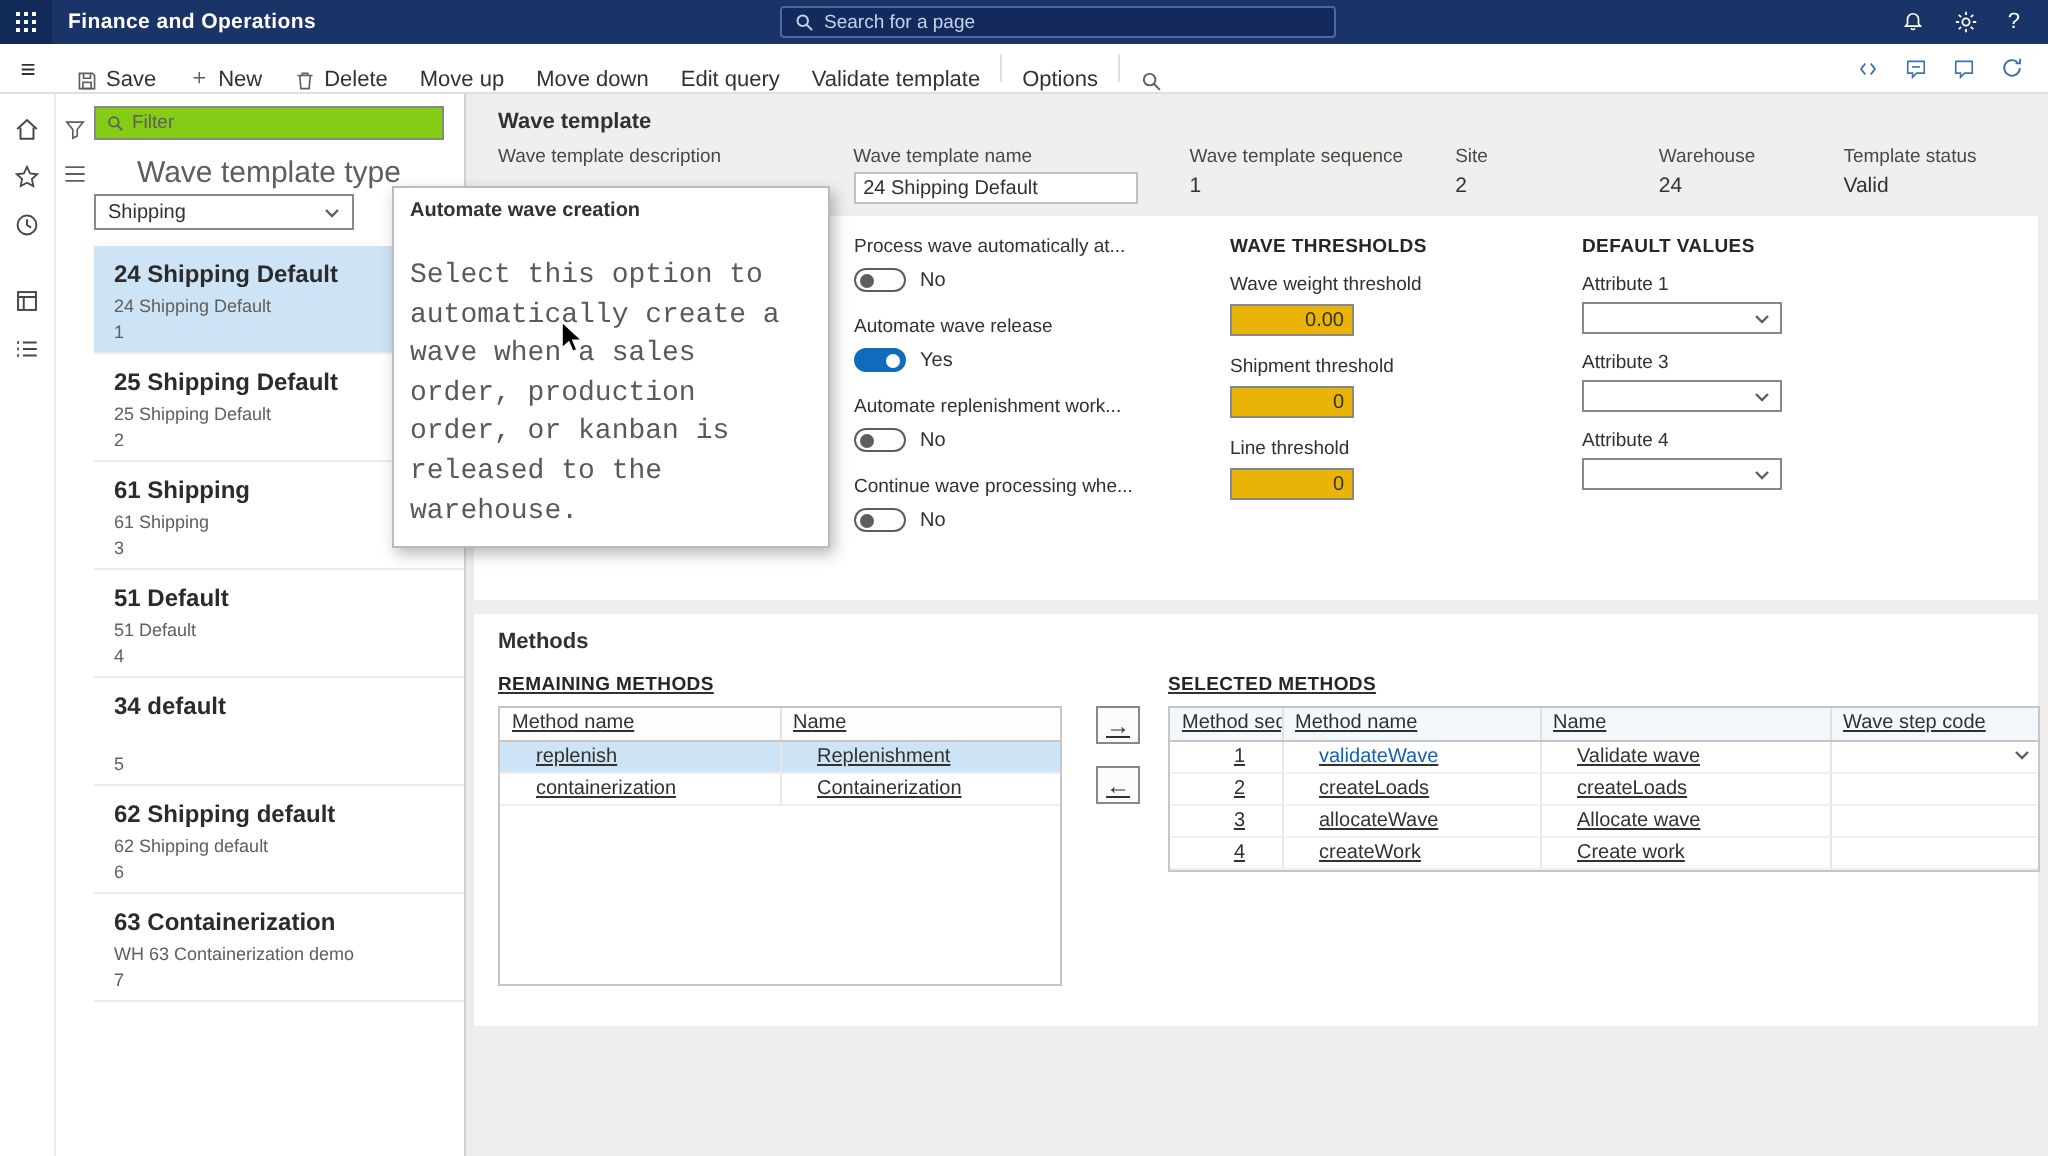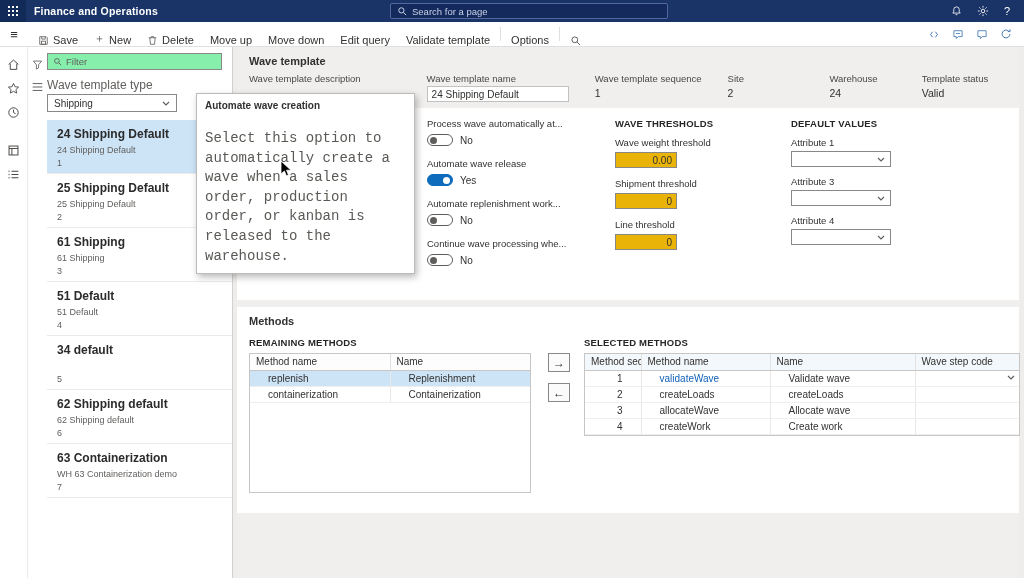--- a/index.html
+++ b/index.html
@@ -30,24 +30,24 @@
   .app-body{display:flex;height:531px;background:#efedeb;}
 
   .rail{width:28px;background:#fff;border-right:1px solid #eceae8;display:flex;flex-direction:column;align-items:center;padding-top:8px;gap:6px;flex:0 0 auto;}
   .rail-btn{width:22px;height:18px;display:flex;align-items:center;justify-content:center;color:#484644;cursor:pointer;}
   .rail-gap{height:8px;}
 
   .left-panel{width:205px;background:#fff;border-right:1px solid #d3d1cf;display:flex;flex:0 0 auto;}
   .panel-gutter{width:19px;padding-top:10px;display:flex;flex-direction:column;align-items:center;gap:9px;flex:0 0 auto;}
   .gutter-btn{width:16px;height:14px;display:flex;align-items:center;justify-content:center;color:#605e5c;cursor:pointer;}
   .panel-content{flex:1;padding:6px 10px 0 0;display:flex;flex-direction:column;min-width:0;}
-  .filter-box{height:17px;border:1px solid #8a8886;background:#86efac;display:flex;align-items:center;gap:4px;padding:0 5px;color:#605e5c;}
+  .filter-box{height:17px;border:1px solid #8a8886;background:#84cc16;display:flex;align-items:center;gap:4px;padding:0 5px;color:#605e5c;}
   .filter-box input{flex:1;border:none;outline:none;background:transparent;font-size:9.5px;color:#323130;font-family:"Liberation Sans",sans-serif;min-width:0;}
   .filter-box input::placeholder{color:#605e5c;}
-  .type-label{margin-top:8px;font-size:12px;color:#605e5c;}
+  .type-label{margin-top:8px;font-size:15px;color:#605e5c;text-align:center;}
   .type-select{margin-top:2px;width:130px;height:18px;border:1px solid #8a8886;background:#fff;display:flex;align-items:center;justify-content:space-between;padding:0 6px;font-size:10px;cursor:pointer;}
   .wave-list{margin:8px -10px 0 0;list-style:none;overflow:hidden;}
   .wave-item{padding:7px 10px 5px 10px;border-bottom:1px solid #edebe9;cursor:pointer;}
   .wave-item.selected{background:#cde4f7;}
   .wi-title{font-size:12px;font-weight:bold;color:#2b2b2b;white-space:nowrap;overflow:hidden;}
   .wi-sub{font-size:9px;color:#605e5c;margin-top:4px;min-height:11px;white-space:nowrap;overflow:hidden;}
   .wi-seq{font-size:9px;color:#605e5c;margin-top:2px;}
 
   
   .main{flex:1;margin:0 5px 0 4px;display:flex;flex-direction:column;background:#f0efed;min-width:0;}
@@ -71,21 +71,21 @@
   .sec-col{width:150px;flex:0 0 auto;}
   .sec-title{font-size:9.5px;font-weight:bold;color:#262626;letter-spacing:.2px;margin-bottom:8px;}
   .th-field{margin-bottom:10px;}
   .th-label{font-size:9.5px;color:#323130;}
   .th-input{margin-top:4px;width:62px;height:16px;border:1px solid #8a8886;background:#eab308;font-size:10px;text-align:right;padding:0 4px;outline:none;font-family:"Liberation Sans",sans-serif;color:#323130;display:block;}
   .dd-field{margin-bottom:9px;}
   .dd-box{margin-top:3px;width:100px;height:16px;border:1px solid #8a8886;background:#fff;display:flex;align-items:center;justify-content:flex-end;padding:0 5px;cursor:pointer;}
 
   .methods-panel{background:#fff;margin-top:7px;padding:8px 12px 12px;height:206px;}
   .mp-title{font-size:11px;font-weight:bold;color:#323130;}
-  .mp-body{display:flex;margin-top:10px;align-items:flex-start;}
+  .mp-body{display:flex;margin-top:10px;align-items:flex-start;text-decoration:underline;}
   .mlabel{font-size:9.5px;font-weight:bold;color:#262626;letter-spacing:.2px;margin-bottom:5px;}
   .mtable{border:1px solid #c8c6c4;background:#fff;}
   .remaining-wrap{width:282px;height:140px;overflow:hidden;}
   .selected-wrap{width:436px;overflow:hidden;}
   table{border-collapse:collapse;width:100%;font-size:10px;table-layout:fixed;}
   th{font-weight:normal;text-align:left;padding:2px 6px;height:16px;border-bottom:1px solid #c8c6c4;border-right:1px solid #e3e1df;color:#323130;white-space:nowrap;overflow:hidden;background:#fdfdfd;}
   .selected-wrap th{background:#f3f8fc;}
   td{padding:2px 18px;height:15px;border-right:1px solid #e9e7e5;border-bottom:1px solid #f1efed;color:#323130;white-space:nowrap;overflow:hidden;}
   th:last-child,td:last-child{border-right:none;}
   tr.hl td{background:#cde4f7;}

